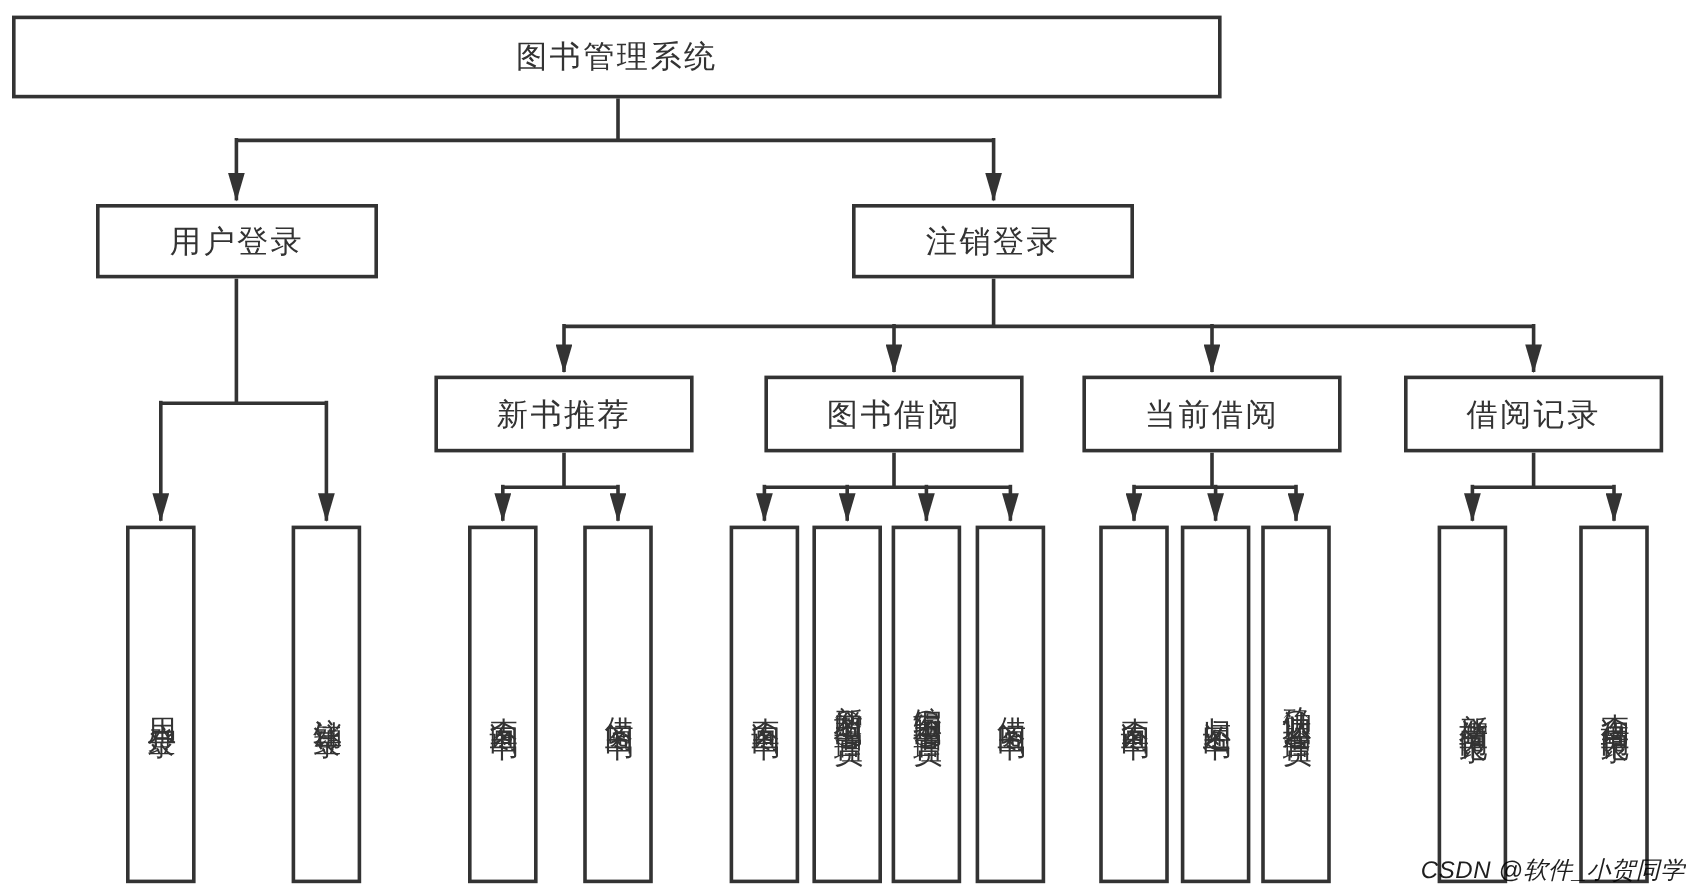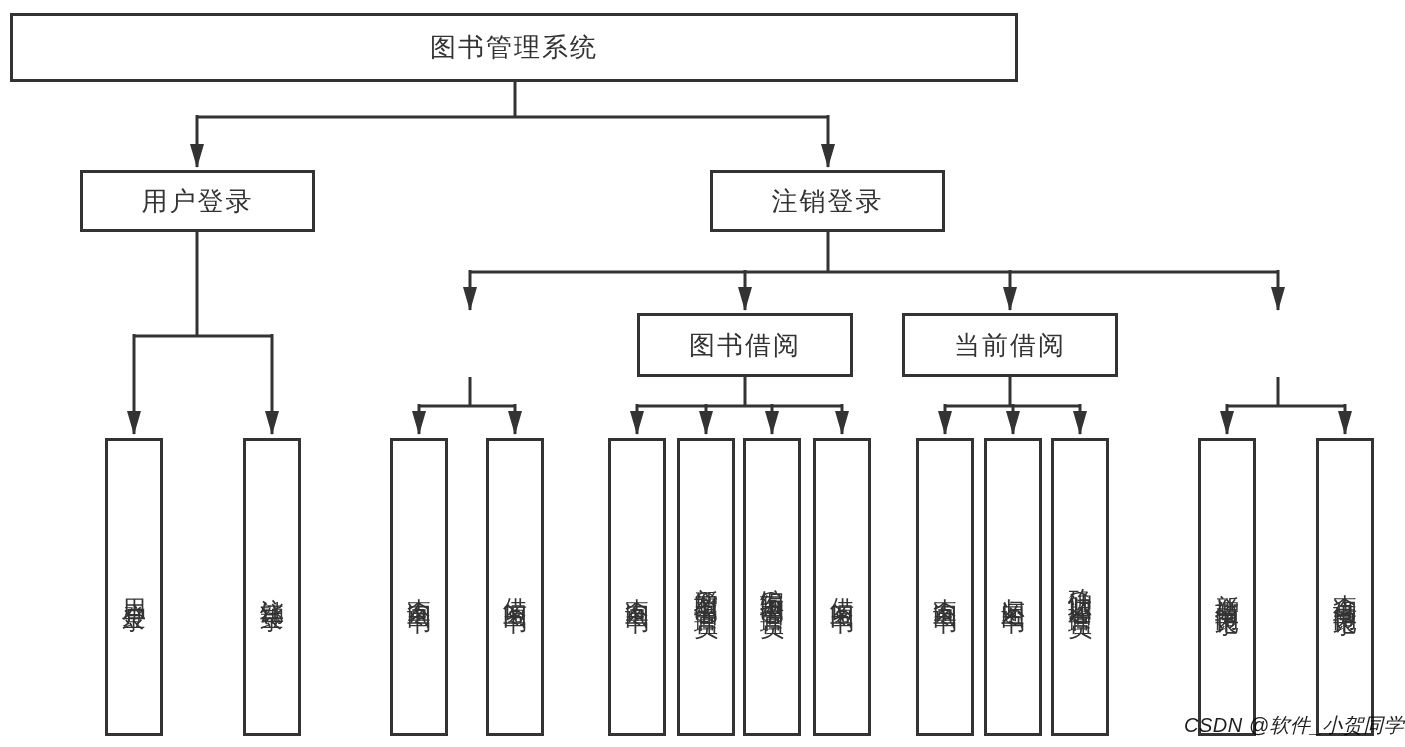--- a/index.html
+++ b/index.html
@@ -135,26 +135,32 @@
     <span class="lbl">图书管理系统</span>
   </div>
 
   <div class="node h" style="left:80px;top:170px;width:235px;height:62px">
     <span class="lbl">用户登录</span>
   </div>
   <div class="node h" style="left:710px;top:170px;width:235px;height:62px">
     <span class="lbl">注销登录</span>
   </div>
 
+  <div class="node h" style="left:362px;top:313px;width:216px;height:64px">
+    <span class="lbl">新书推荐</span>
+  </div>
   <div class="node h" style="left:902px;top:313px;width:216px;height:64px">
     <span class="lbl">当前借阅</span>
   </div>
   <div class="node h" style="left:637px;top:313px;width:216px;height:64px">
     <span class="lbl">图书借阅</span>
   </div>
+  <div class="node h" style="left:1170px;top:313px;width:216px;height:64px">
+    <span class="lbl">借阅记录</span>
+  </div>
 
   <div class="node v" style="left:105px">
     <span class="lbl">用户登录</span>
   </div>
   <div class="node v" style="left:243px">
     <span class="lbl">注销登录</span>
   </div>
 
   <div class="node v" style="left:390px">
     <span class="lbl">查询图书</span>

